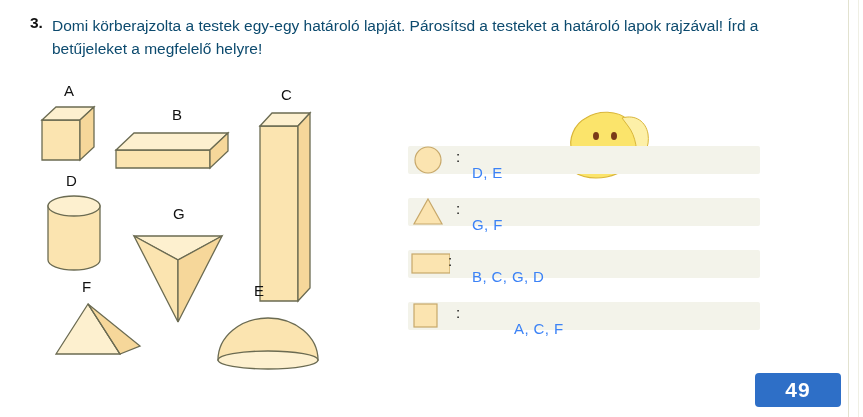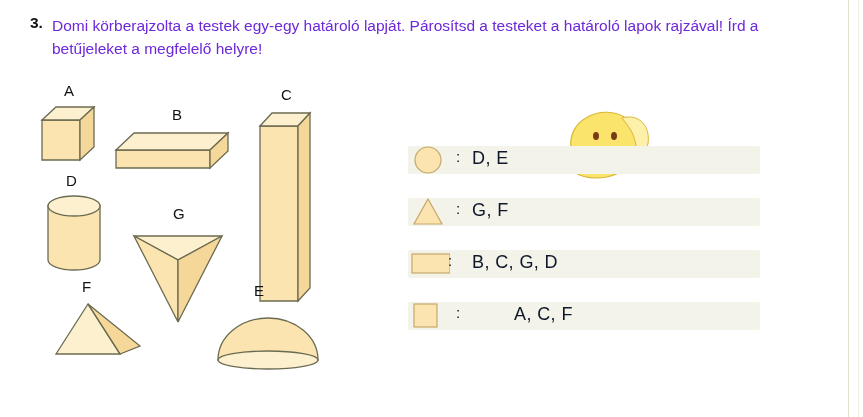--- a/index.html
+++ b/index.html
@@ -47,21 +47,21 @@
     left: 0;
     top: 0;
     font-weight: bold;
     font-size: 15.5px;
     color: #111;
   }
   .task-text {
     margin-left: 22px;
     font-size: 15.5px;
     line-height: 23px;
-    color: #6d28d9;
+    color: #0c4a6e;
   }
 
   
   .shapes {
     position: absolute;
     left: 0;
     top: 70px;
     width: 400px;
     height: 290px;
   }
@@ -104,23 +104,23 @@
   .ans-colon {
     position: absolute;
     left: 56px;
     top: 8px;
     font-size: 15px;
     color: #111;
   }
   .ans-val {
     position: absolute;
     left: 72px;
-    top: 8px;
-    font-size: 18px;
-    color: #0f172a;
+    top: 24px;
+    font-size: 15px;
+    color: #3b82f6;
     letter-spacing: 0.4px;
   }
   .ans-val.indent {
     left: 82px;
     margin-left: 32px;
   }
 
   
   .mascot {
     position: absolute;
@@ -252,14 +252,15 @@
     <div class="ans-row">
       <div class="ans-band"></div>
       <svg class="ans-icon" viewBox="0 0 40 36">
         <rect x="4" y="6" width="23" height="23" fill="#fbe4b0" stroke="#c7a86a" stroke-width="1.2"></rect>
       </svg>
       <span class="ans-colon">:</span>
       <span class="ans-val indent">A, C, F</span>
     </div>
   </div>
 
+  <div class="pagenum">49</div>
 
 </div>
 
 </body></html>

